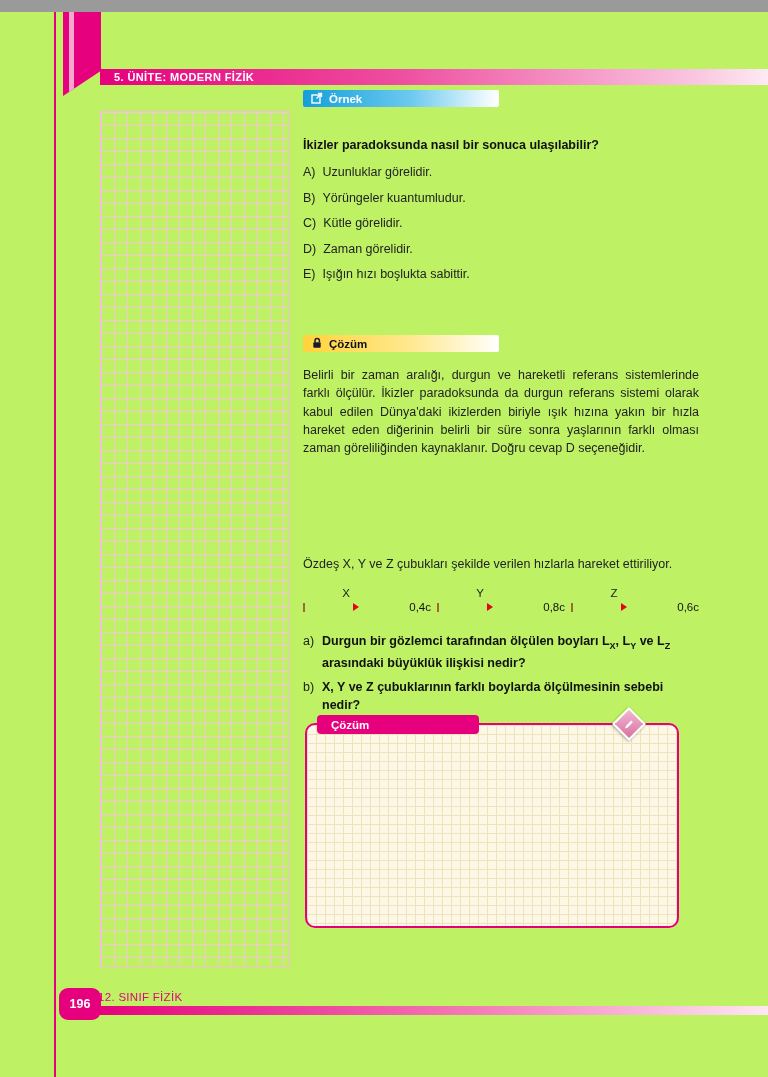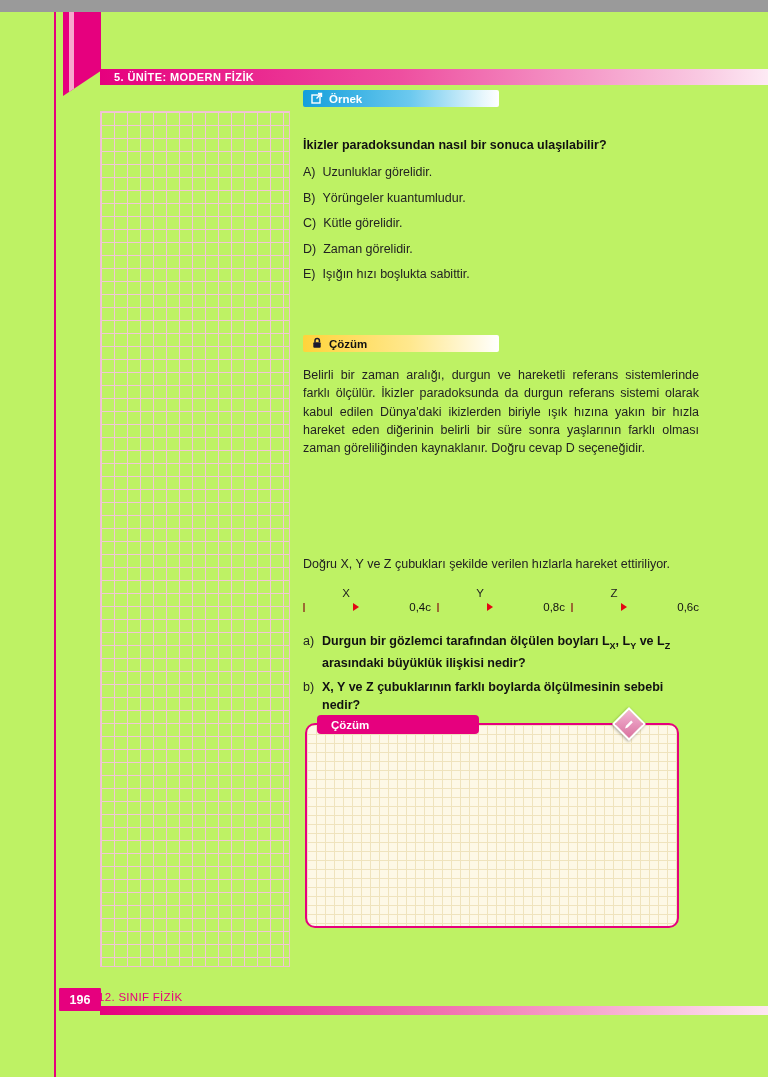--- a/index.html
+++ b/index.html
@@ -83,22 +83,22 @@
              background:linear-gradient(135deg,#f3b6d4,#d9729f); border:2px solid #fff;
              box-shadow:0 1px 3px rgba(0,0,0,.35); transform:rotate(45deg);
              display:flex; align-items:center; justify-content:center; }
   .diamond svg { transform:rotate(-45deg); }
   .answer { position:absolute; left:18px; width:335px; color:#e30613; font-weight:bold;
             font-size:12.5px; line-height:19.5px; }
   #answer-a { top:42px; }
   #answer-b { top:83px; }
 
   
-  .page-num { position:absolute; left:59px; top:976px; width:42px; height:23px;
-              background:#e6007e; border-radius:1px; color:#fff; font-weight:bold;
+  .page-num { position:absolute; left:59px; top:976px; width:42px; height:32px;
+              background:#e6007e; border-radius:9px; color:#fff; font-weight:bold;
               font-size:12.5px; display:flex; align-items:center; justify-content:center; z-index:2; }
   .footer-text { position:absolute; left:98px; top:979px; color:#e6007e; font-weight:normal;
                  font-size:11.5px; letter-spacing:.3px; }
   .footer-bar { position:absolute; left:100px; right:0; top:994px; height:9px;
                 background:linear-gradient(to right,#e6007e,#f27ab4 55%,#fde7f2); }
 </style>
 </head>
 <body>
 
 <div class="page">
@@ -120,21 +120,21 @@
     <div class="section-header sh-cyan">
       <span>
         <svg width="12" height="12" viewBox="0 0 12 12">
           <rect x="1" y="3" width="8" height="8" fill="none" stroke="#fff" stroke-width="1.4"></rect>
           <path d="M5.5 6.5 L10.5 1.5 M7 1.5 h3.5 v3.5" stroke="#fff" stroke-width="1.4" fill="none"></path>
         </svg>
       </span>
       <span class="sh-label">Örnek</span>
     </div>
 
-    <div class="question">İkizler paradoksundan nasıl bir sonuca ulaşılabilir?</div>
+    <div class="question">İkizler paradoksunda nasıl bir sonuca ulaşılabilir?</div>
 
     <div class="options">
       <div class="option">
         <span>A)</span>
         <span>Uzunluklar görelidir.</span>
       </div>
       <div class="option">
         <span>B)</span>
         <span>Yörüngeler kuantumludur.</span>
       </div>
@@ -158,21 +158,21 @@
           <path d="M4 5.5 V3.6 a2.2 2.2 0 0 1 4.4 0 V5" stroke="#1a1a2e" stroke-width="1.5" fill="none"></path>
           <rect x="2.3" y="5.2" width="7.4" height="5.6" rx="1" fill="#1a1a2e"></rect>
         </svg>
       </span>
       <span class="sh-label">Çözüm</span>
     </div>
 
     <div class="solution-text">Belirli bir zaman aralığı, durgun ve hareketli referans sistemlerinde farklı ölçülür. İkizler paradoksunda da durgun referans sistemi olarak kabul edilen Dünya'daki ikizlerden biriyle ışık hızına yakın bir hızla hareket eden diğerinin belirli bir süre sonra yaşlarının farklı olması zaman göreliliğinden kaynaklanır. Doğru cevap D seçeneğidir.</div>
 
 
-    <div class="intro">Doğru X, Y ve Z çubukları şekilde verilen hızlarla hareket ettiriliyor.</div>
+    <div class="intro">Özdeş X, Y ve Z çubukları şekilde verilen hızlarla hareket ettiriliyor.</div>
 
     <div class="diagram">
       <div class="rod-group">
         <div class="rod-label">X</div>
         <div class="rod-row">
           <div class="rod"></div>
           <div class="arrow-shaft"></div>
           <span class="speed">0,4c</span>
         </div>
       </div>

